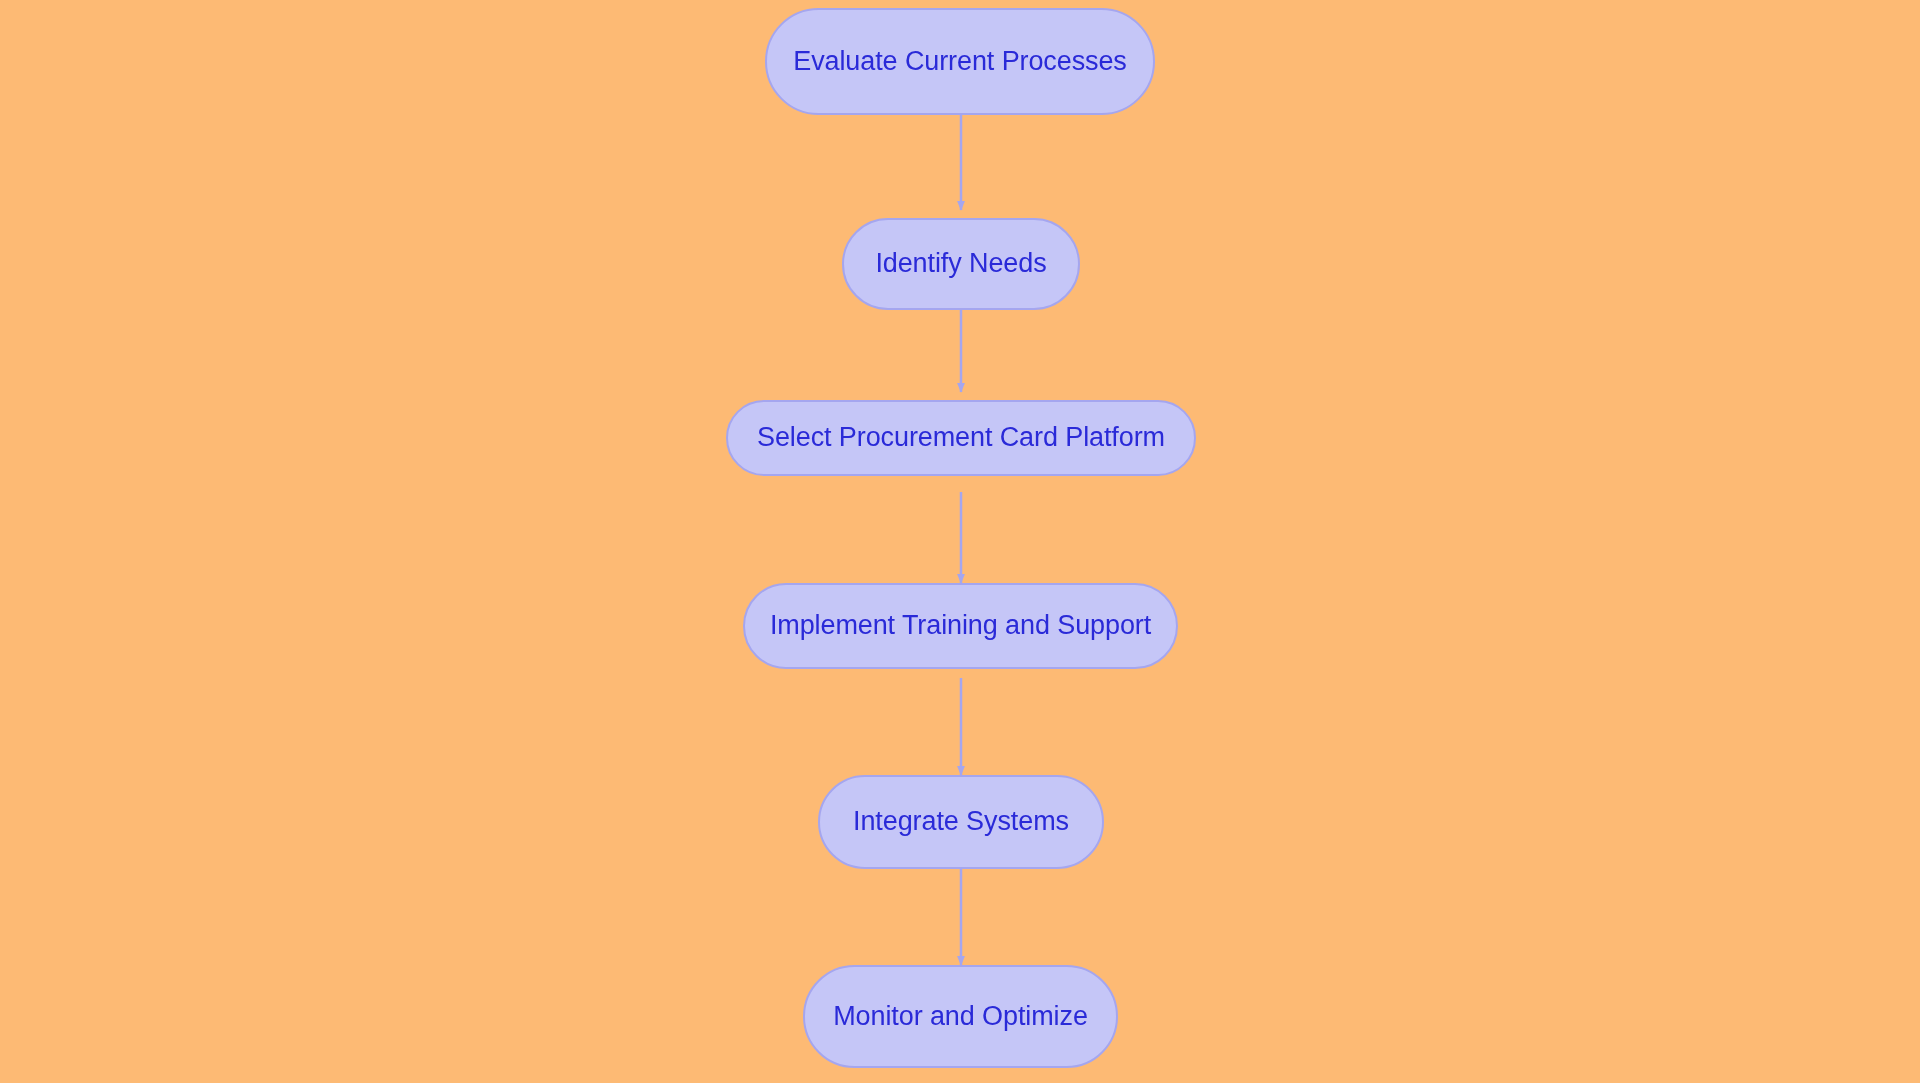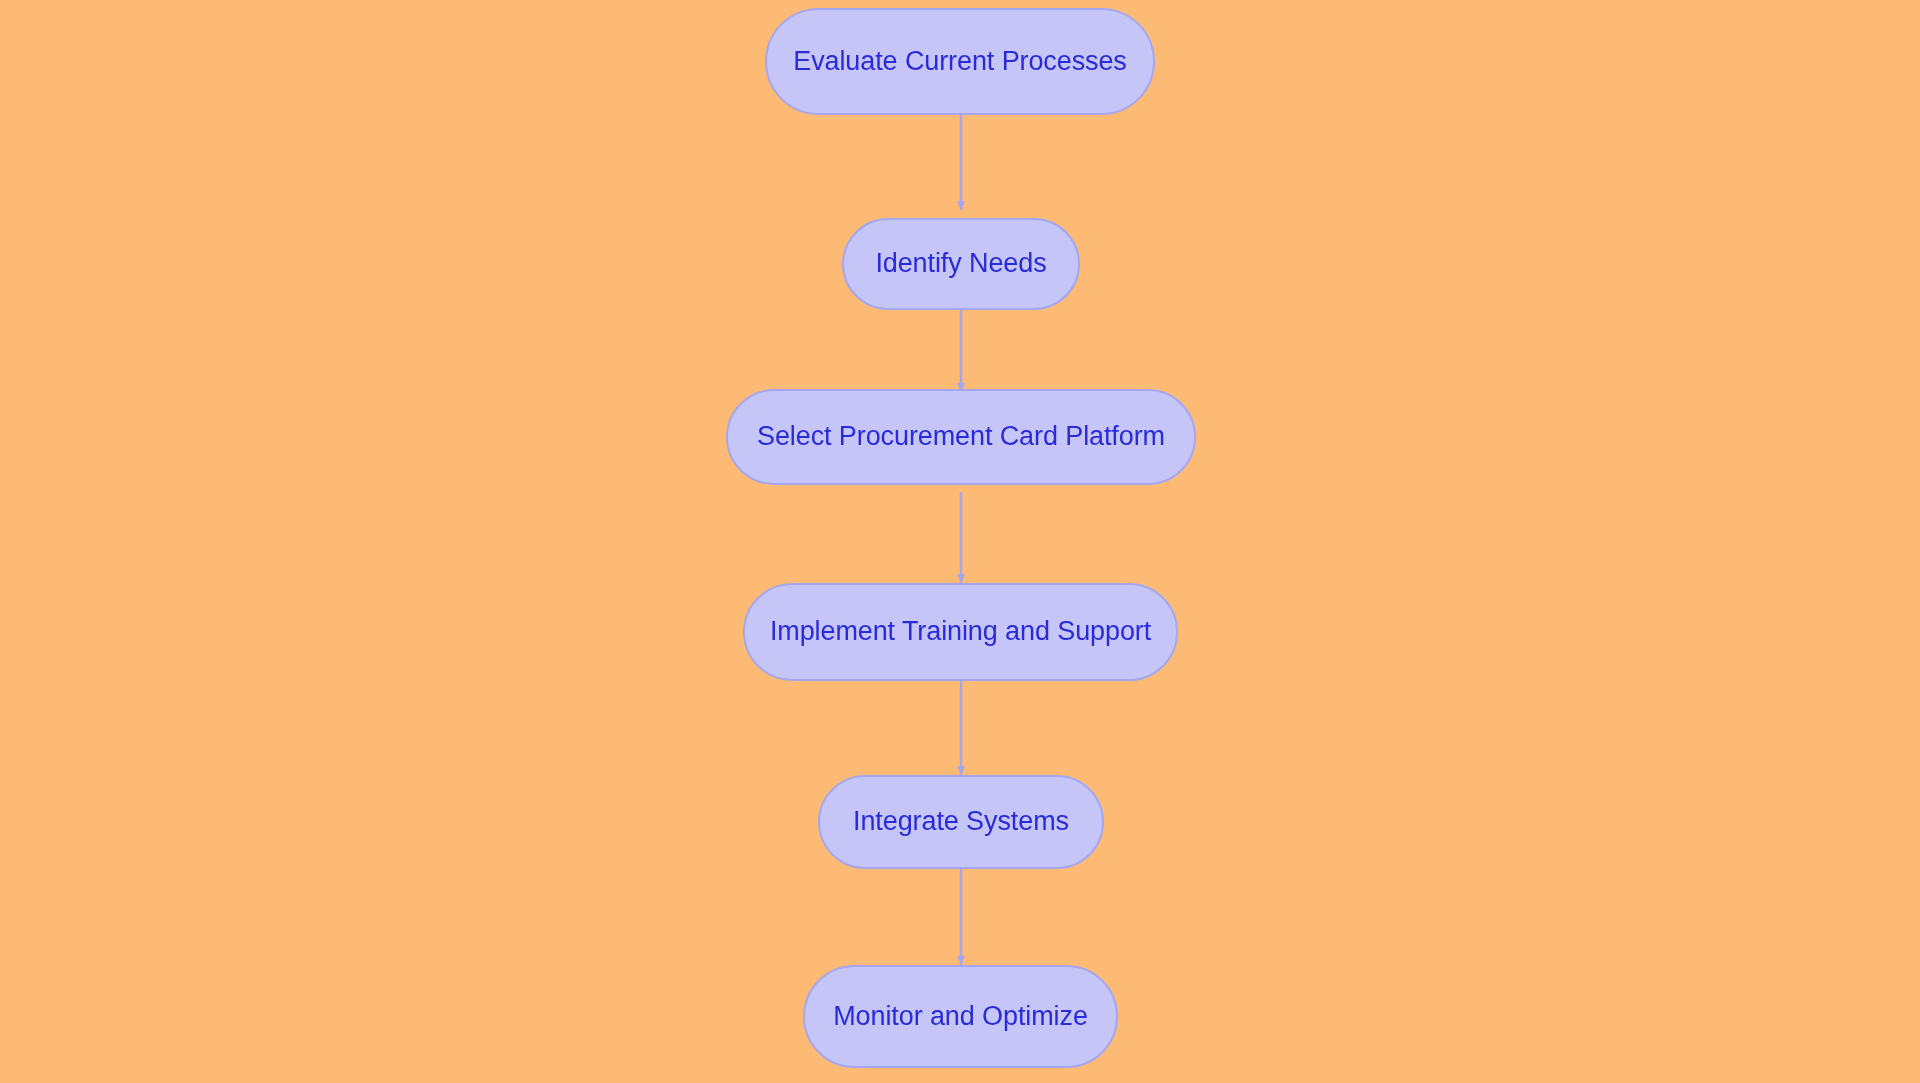--- a/index.html
+++ b/index.html
@@ -49,22 +49,22 @@
     font-weight: 400;
     line-height: 1.1;
     letter-spacing: -0.1px;
     white-space: nowrap;
     text-align: center;
   }
 
   
   #node-0 { left: 765px;  top: 8px;   width: 390px; height: 107px; }
   #node-1 { left: 842px;  top: 210px; width: 238px; height: 92px; margin-top: 8px;  }
-  #node-2 { left: 726px;  top: 389px; width: 470px; height: 96px; }
-  #node-3 { left: 743px;  top: 583px; width: 435px; height: 98px;  }
+  #node-2 { left: 726px;  top: 400px; width: 470px; height: 76px; }
+  #node-3 { left: 743px;  top: 583px; width: 435px; height: 86px;  }
   #node-4 { left: 818px;  top: 775px; width: 286px; height: 94px;  }
   #node-5 { left: 803px;  top: 965px; width: 315px; height: 103px; }
 </style>
 </head>
 <body>
 
 <div id="flowchart-canvas">
 
   <svg id="edge-layer" viewBox="0 0 1920 1083" width="1920" height="1083" aria-hidden="true">
     <defs>

